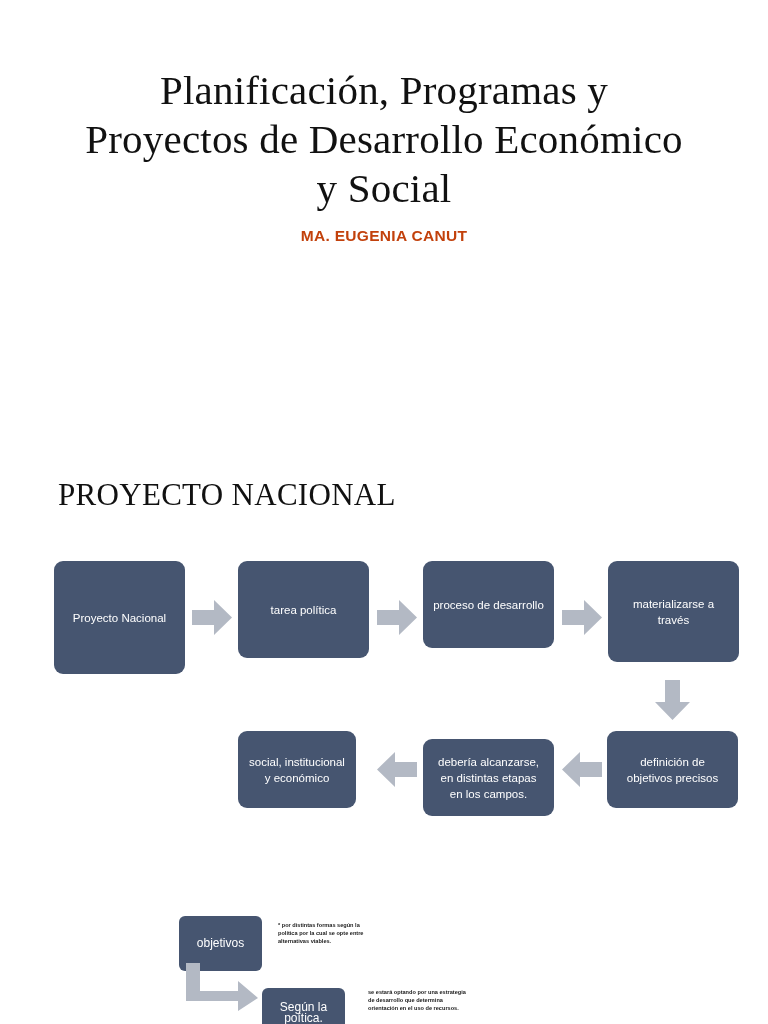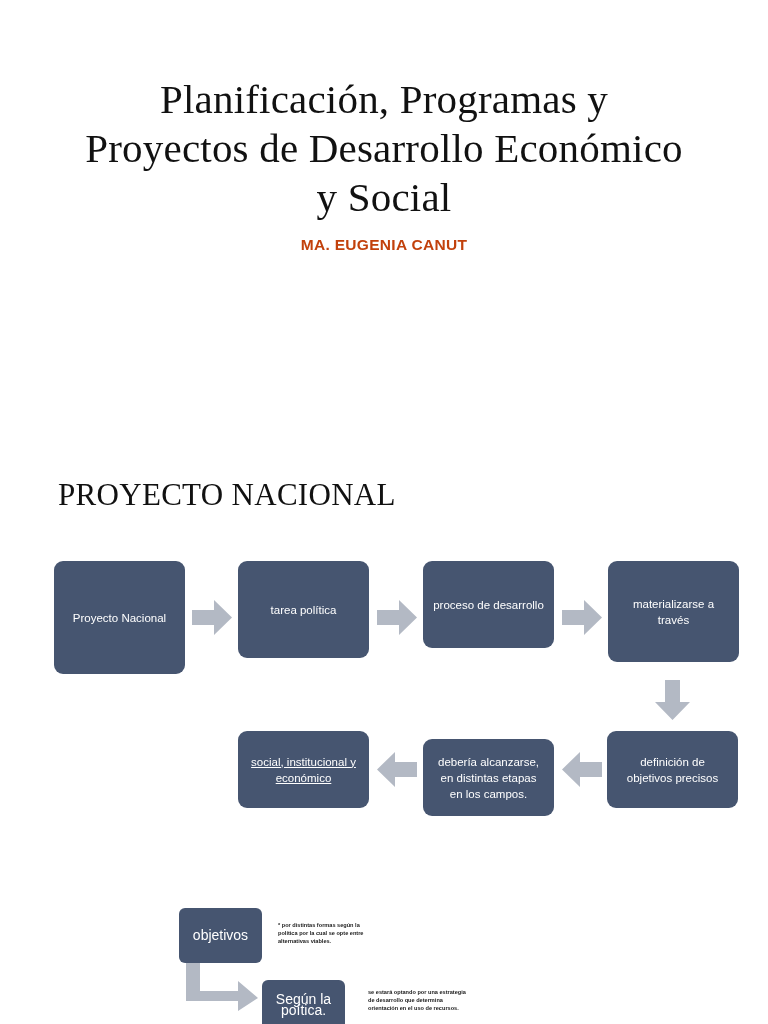--- a/index.html
+++ b/index.html
@@ -25,21 +25,20 @@
     text-align: center;
   }
   .main-title {
     font-family: "Liberation Serif", serif;
     font-size: 41px;
     line-height: 49px;
     font-weight: 400;
     color: #111111;
     letter-spacing: 0.2px;
     padding: 0 76px;
-    margin-top: 9px;
   }
   .subtitle {
     margin-top: 14px;
     font-family: "Liberation Sans", sans-serif;
     font-size: 15.5px;
     font-weight: 700;
     letter-spacing: 0.3px;
     color: #c2410c;
   }
 
@@ -65,24 +64,25 @@
     align-items: center;
     justify-content: center;
     text-align: center;
     font-family: "Liberation Sans", sans-serif;
     font-size: 11.5px;
     line-height: 16px;
     padding: 4px 10px;
     box-sizing: border-box;
   }
   .node.small {
-    font-size: 14px;
+    font-size: 12px;
     line-height: 11px;
     border-radius: 6px;
     padding: 3px 6px;
+    margin-top: 8px;
   }
 
   
   .arrow {
     position: absolute;
   }
   .arrow svg { display: block; }
 
   
   .note {
@@ -131,21 +131,21 @@
 <div class="arrow" style="left:655px; top:680px;">
   <svg width="35" height="40" viewBox="0 0 35 40">
     <polygon points="10,0 25,0 25,22 35,22 17.5,40 0,22 10,22" fill="#b3b9c4"></polygon>
   </svg>
 </div>
 
 <div class="node" style="left:607px; top:731px; width:131px; height:77px;">definición de objetivos precisos</div>
 
 <div class="node" style="left:423px; top:731px; width:131px; height:77px;margin-top:8px;">debería alcanzarse, en distintas etapas en los campos.</div>
 
-<div class="node" style="left:238px; top:731px; width:131px; height:77px;text-decoration:underline;">social, institucional y económico</div>
+<div class="node" style="left:238px; top:731px; width:118px; height:77px;">social, institucional y económico</div>
 
 <div class="arrow" style="left:562px; top:752px;">
   <svg width="40" height="35" viewBox="0 0 40 35">
     <polygon points="40,10 18,10 18,0 0,17.5 18,35 18,25 40,25" fill="#b3b9c4"></polygon>
   </svg>
 </div>
 <div class="arrow" style="left:377px; top:752px;">
   <svg width="40" height="35" viewBox="0 0 40 35">
     <polygon points="40,10 18,10 18,0 0,17.5 18,35 18,25 40,25" fill="#b3b9c4"></polygon>
   </svg>

